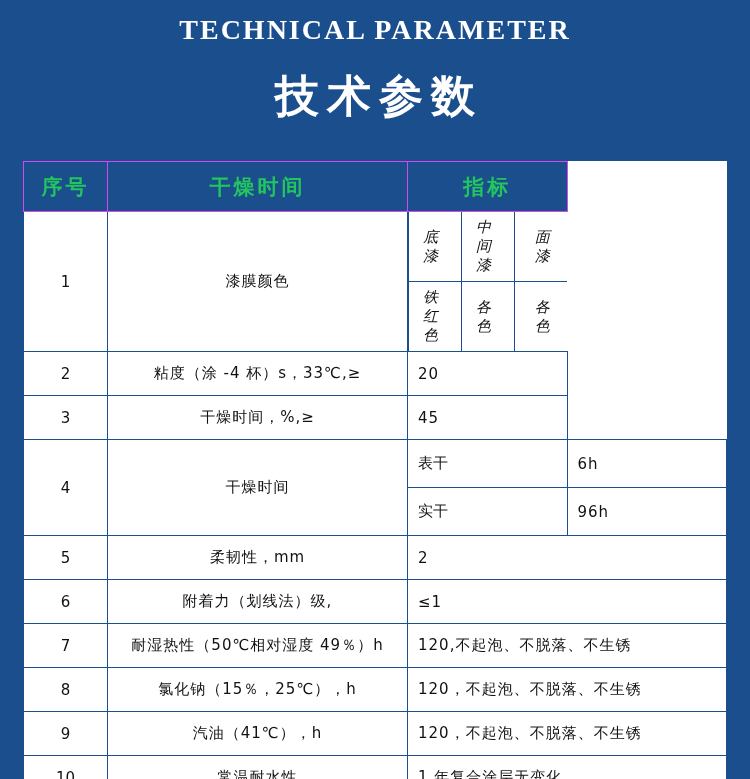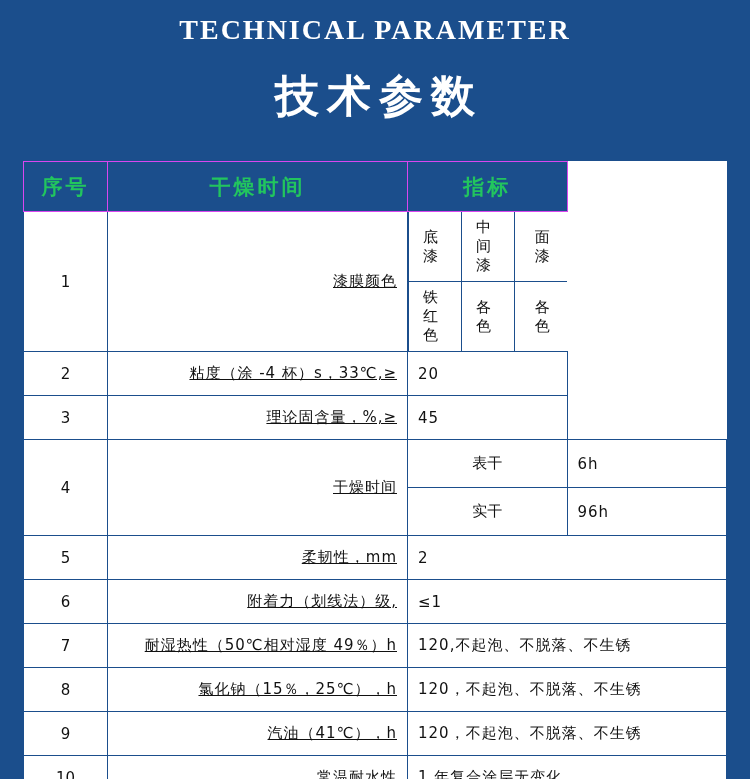--- a/index.html
+++ b/index.html
@@ -86,41 +86,41 @@
   }
   .col-no { width: 84px; }
   .col-item { width: 300px; }
   .col-val { width: auto; }
 
   td.c-no {
     text-align: center;
     font-size: 15px;
   }
   td.c-item {
-    text-align: right;
+    text-align: center;
     padding-left: 14px;
     letter-spacing: 1px;
-    text-decoration: underline;
   }
   td.c-val {
     text-align: left;
     padding-left: 14px;
     letter-spacing: 1px;
   }
   td.c-sub {
-    text-align: center;
+    text-align: left;
     padding-left: 14px;
   }
   tr.r-h { height: 44px; }
   tr.r-t { height: 48px; }
   .paint-cell { padding: 0 !important; border: none !important; }
   table.inner {
     border-collapse: collapse;
     width: 100%;
     table-layout: fixed;
+    font-style: italic;
   }
   table.inner td {
     border: 1px solid #1b4e8c;
     border-top: none;
     border-right: none;
     font-size: 15px;
     height: 43px;
     padding-left: 14px;
     font-family: "DejaVu Sans", sans-serif;
     color: #111111;
@@ -183,21 +183,21 @@
         <tr></tr>
 
         <tr class="r-h">
           <td class="c-no">2</td>
           <td class="c-item" colspan="1">粘度（涂 -4 杯）s，33℃,≥</td>
           <td class="c-val">20</td>
         </tr>
 
         <tr class="r-h">
           <td class="c-no">3</td>
-          <td class="c-item">理论固含量，%,≥</td>
+          <td class="c-item">干燥时间，%,≥</td>
           <td class="c-val">45</td>
         </tr>
 
         <tr class="r-t">
           <td class="c-no" rowspan="2">4</td>
           <td class="c-item" rowspan="2" style="width:128px">干燥时间</td>
           <td class="c-sub" style="width:auto; border-right:1px solid #1b4e8c;">表干</td>
           <td class="c-val">6h</td>
         </tr>
         <tr class="r-t">

